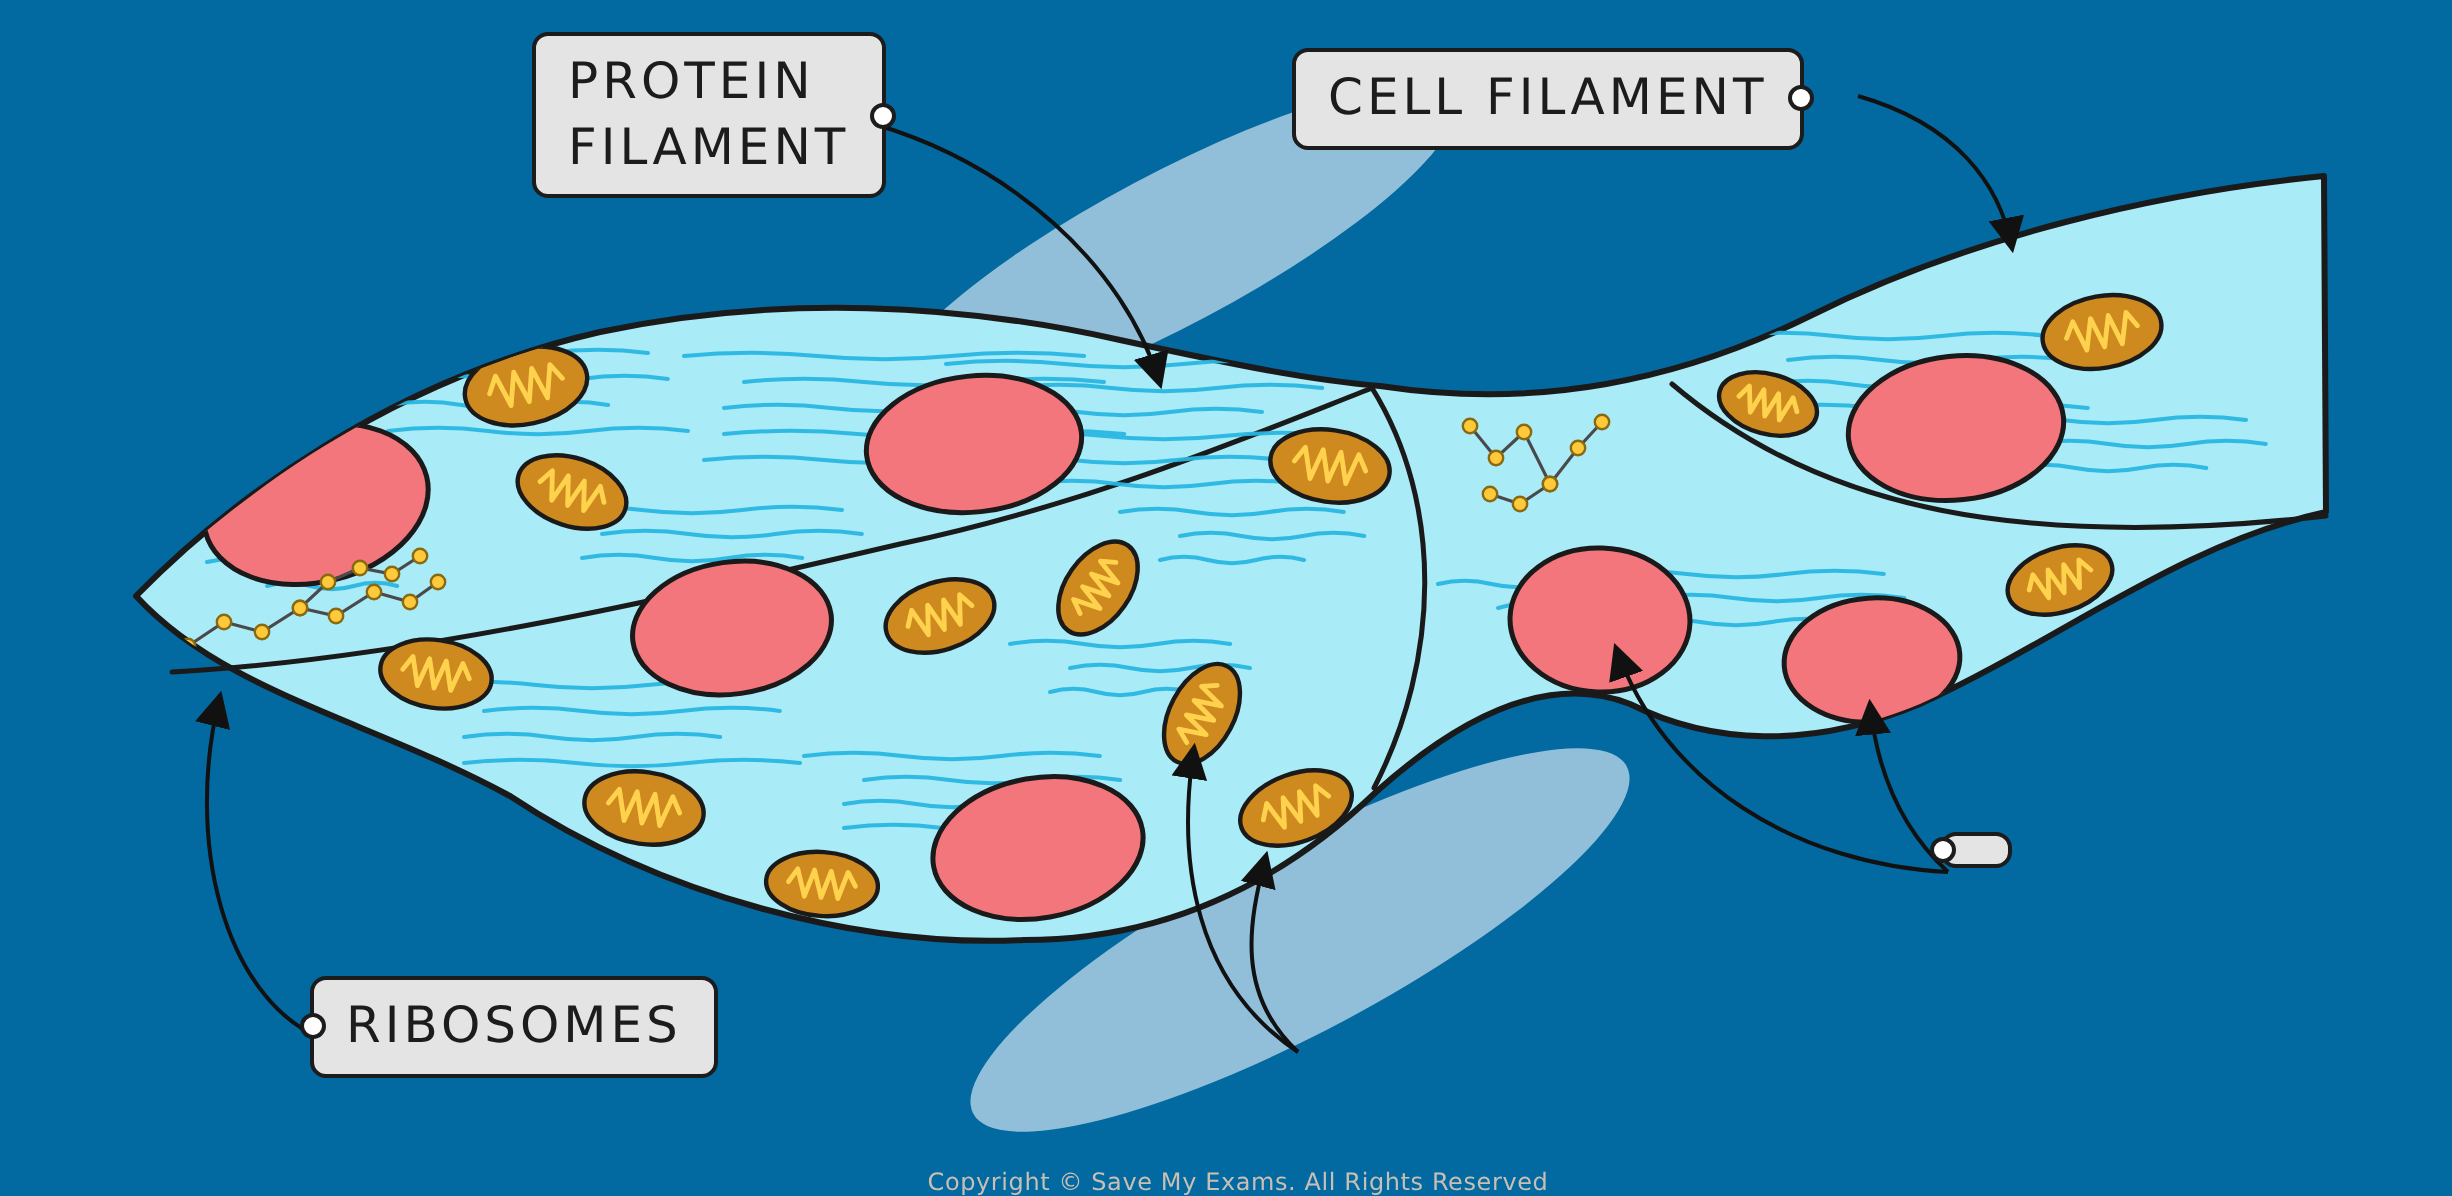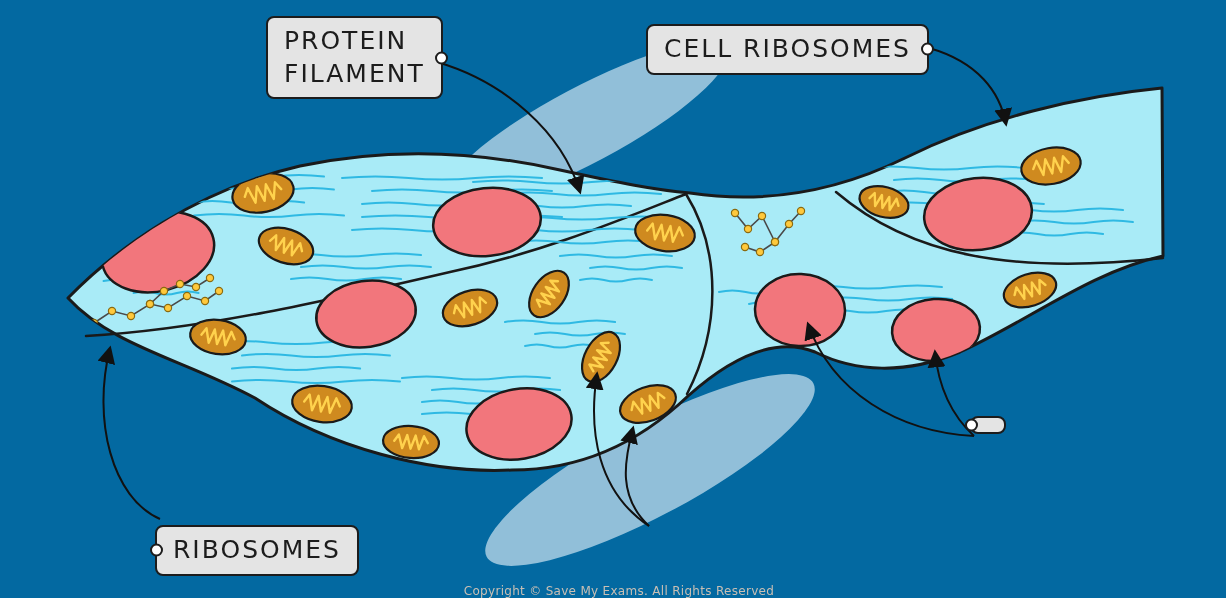--- a/index.html
+++ b/index.html
@@ -199,25 +199,25 @@
       </g>
     </svg>
 
   <div class="tag" style="left:266px;top:16px;">
     <span class="tag-text" style="text-align:left;">PROTEIN
 FILAMENT</span>
     <span class="tag-dot dot-right"></span>
   </div>
 
   <div class="tag" style="left:646px;top:24px;">
-    <span class="tag-text">CELL RIBOSOMES</span>
+    <span class="tag-text">CELL FILAMENT</span>
     <span class="tag-dot dot-right"></span>
   </div>
 
-  <div class="tag" style="left:155px;top:525px;">
+  <div class="tag" style="left:155px;top:488px;">
     <span class="tag-text">RIBOSOMES</span>
     <span class="tag-dot dot-left"></span>
   </div>
 
 
   <div class="tag" style="left:970px;top:416px;">
     <span class="tag-dot dot-left"></span>
   </div>
 
   <div class="footer">Copyright © Save My Exams. All Rights Reserved</div>

